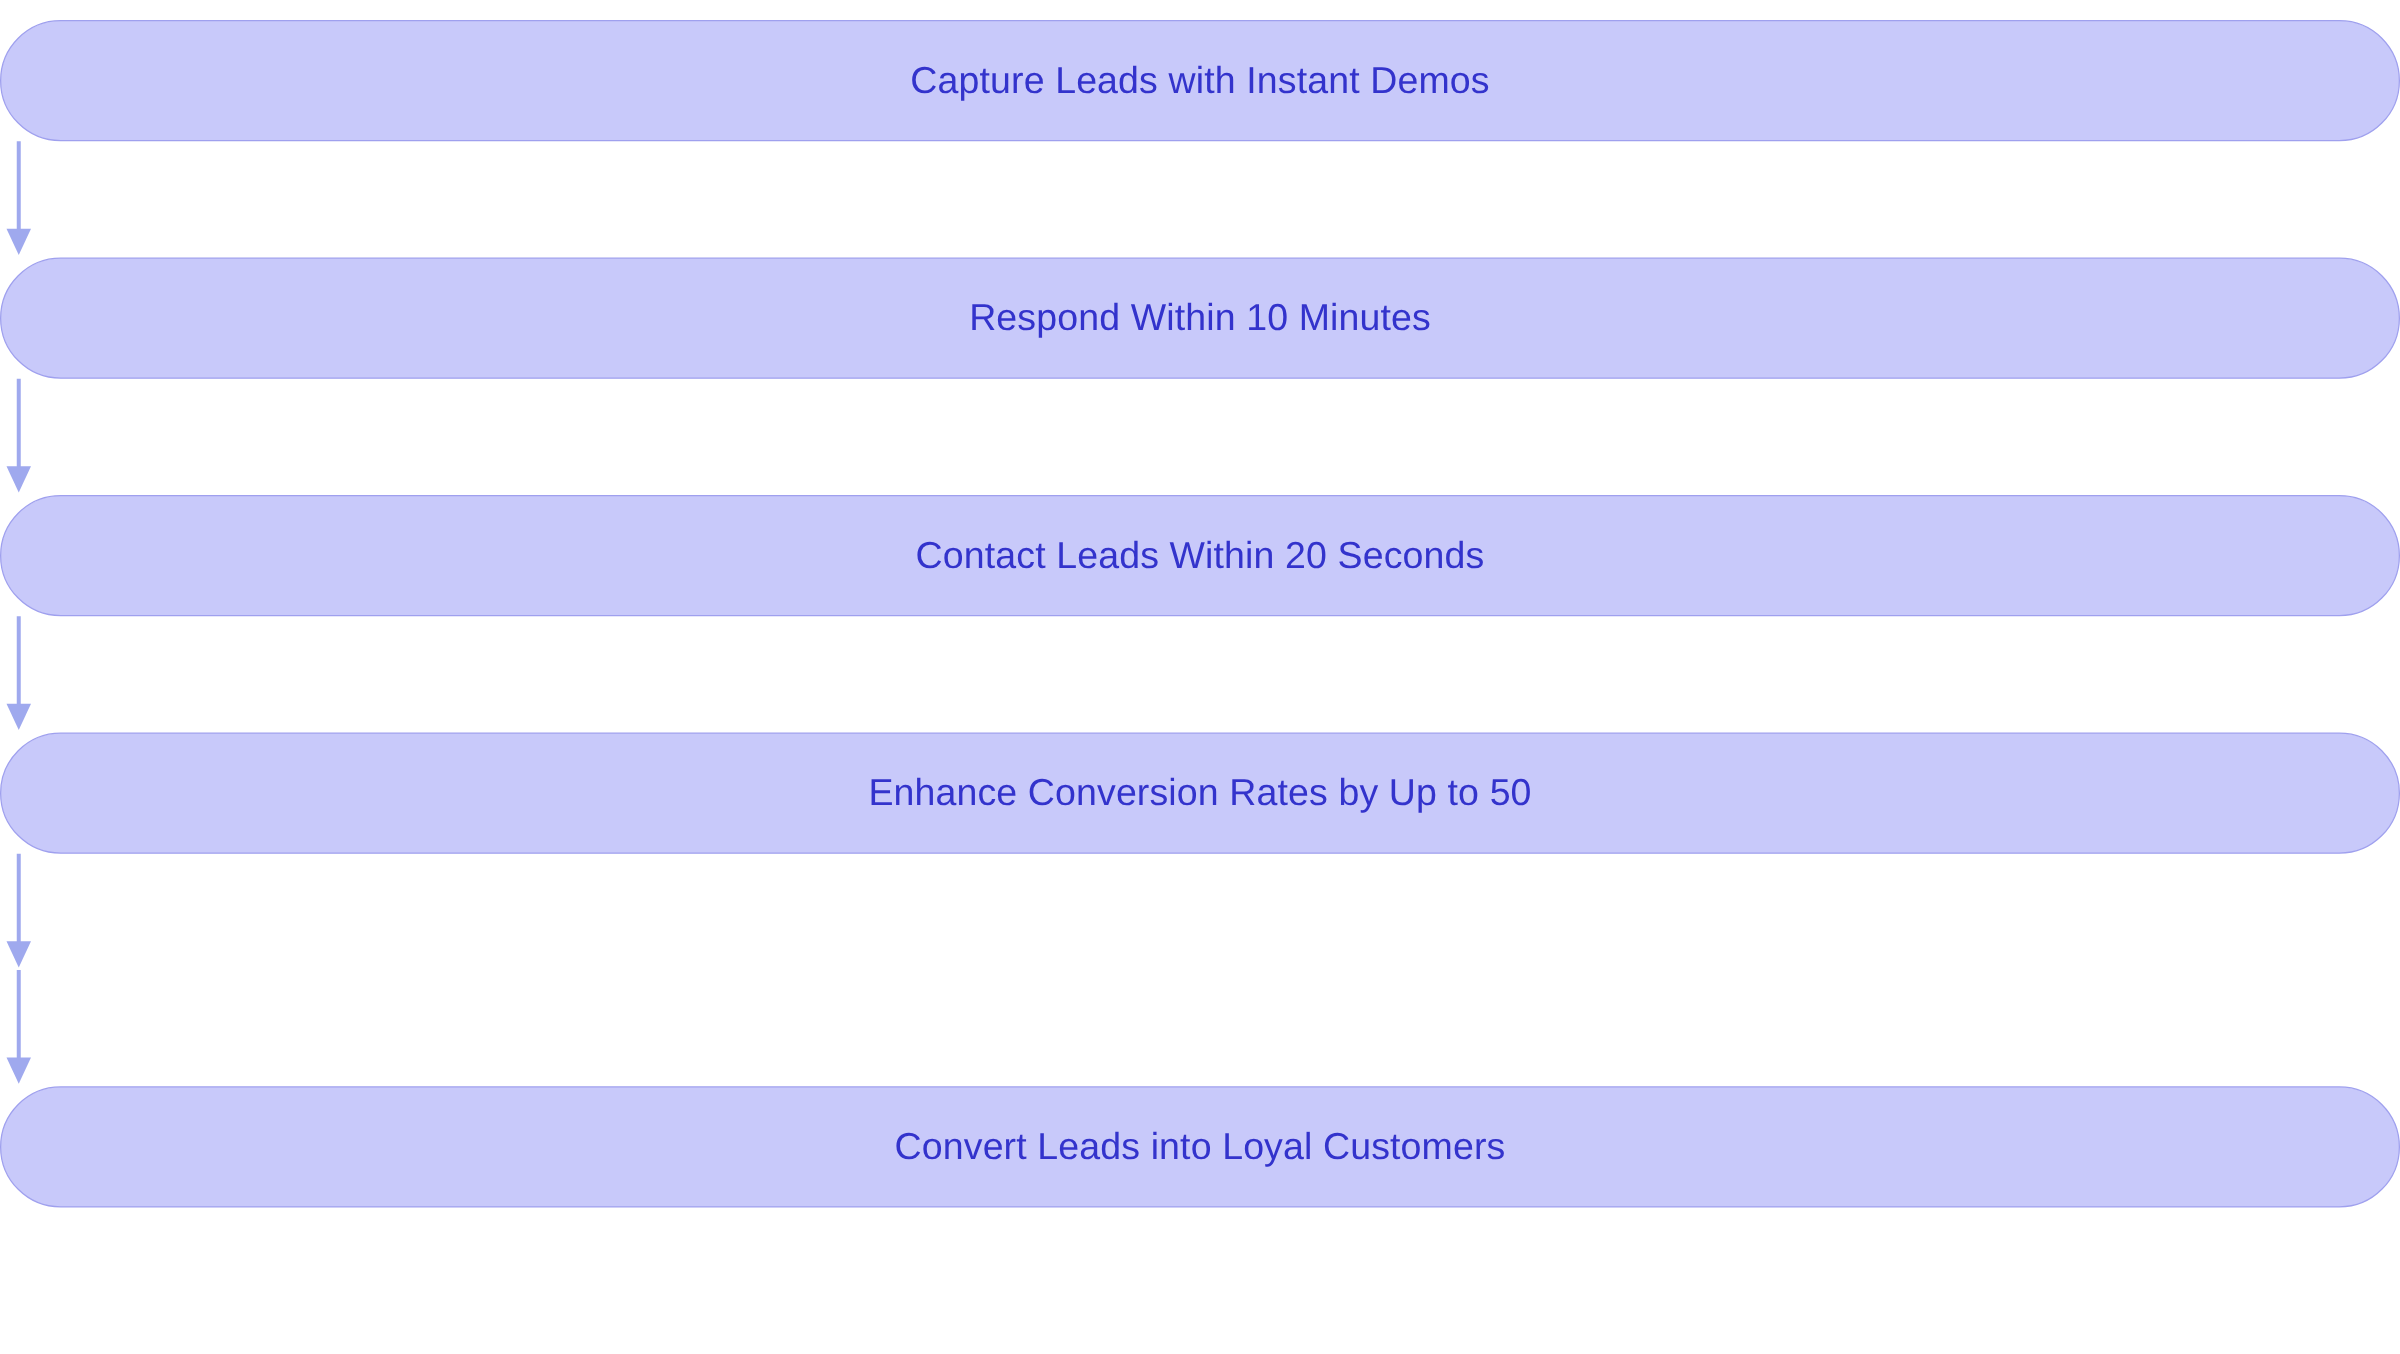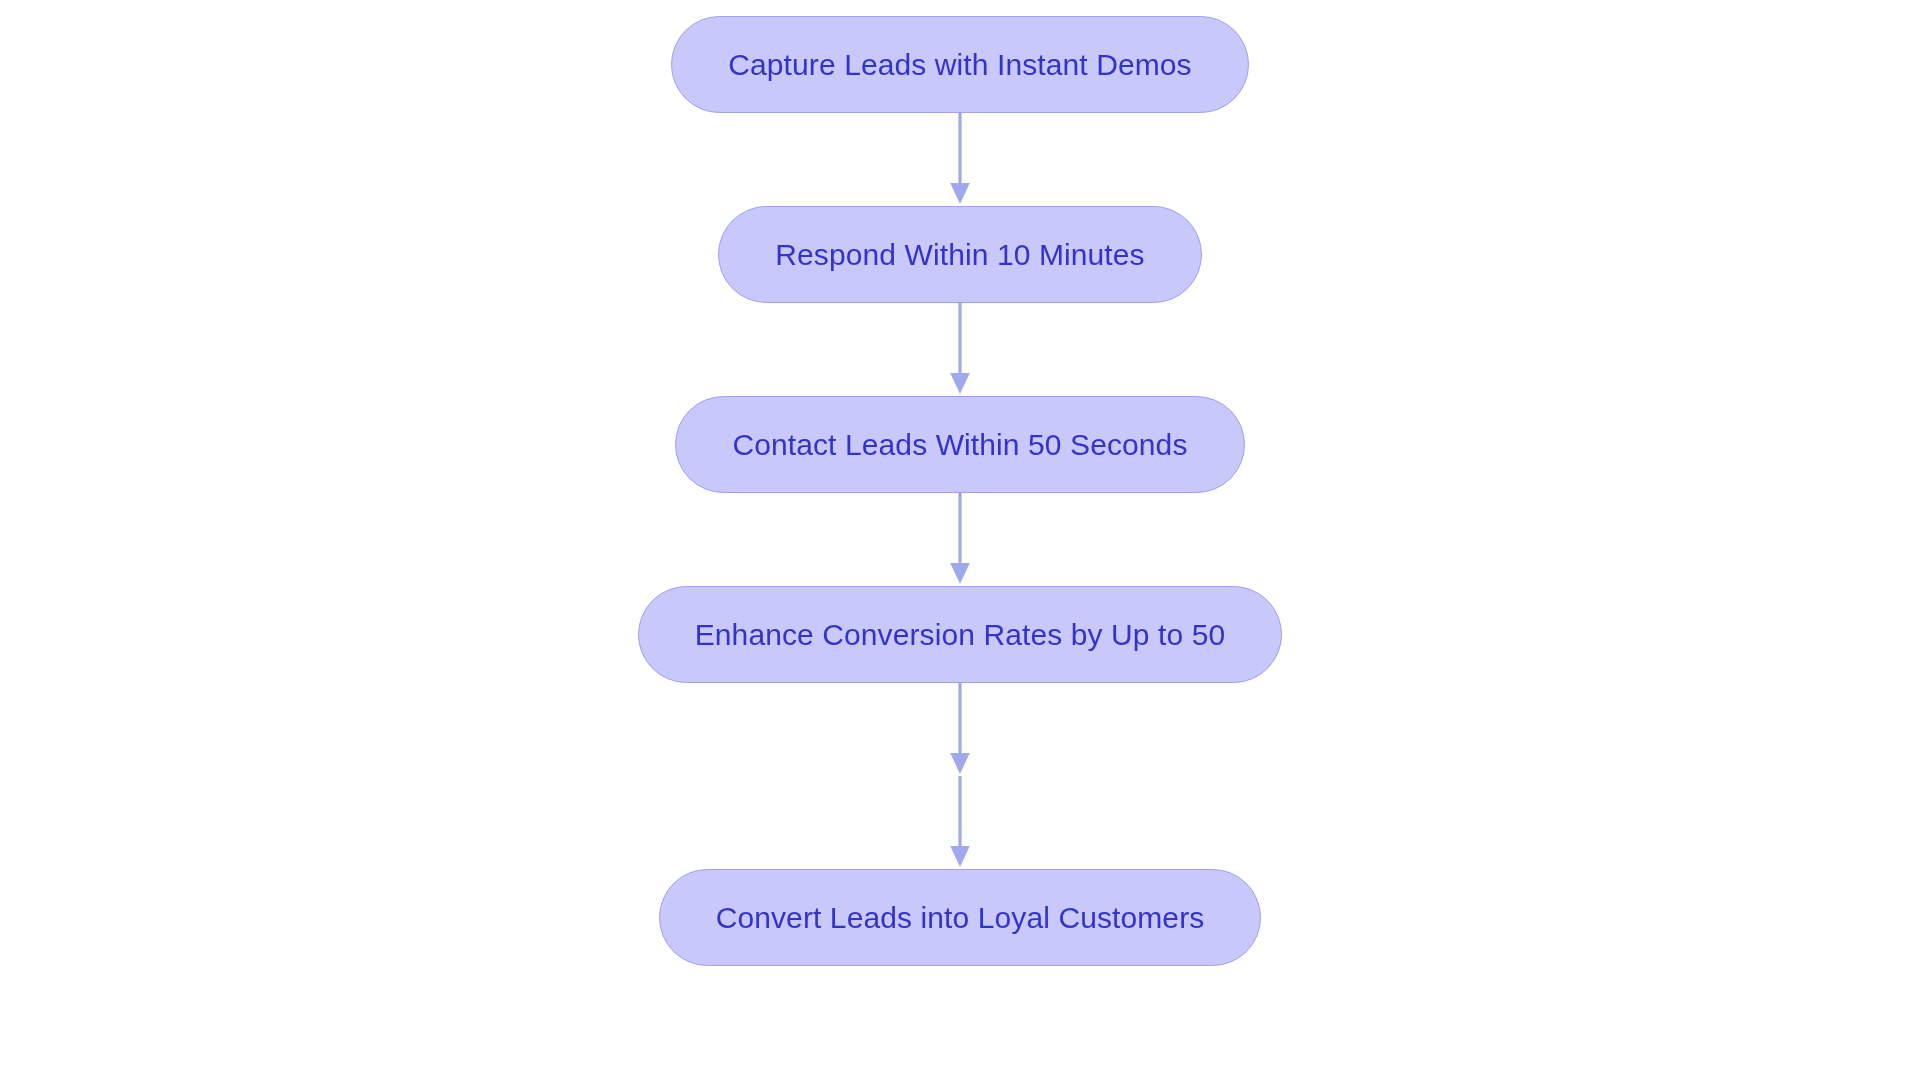--- a/index.html
+++ b/index.html
@@ -23,21 +23,20 @@
   }
 
   .flow-column {
     position: absolute;
     left: 0;
     top: 0;
     width: 1920px;
     height: 1083px;
     display: flex;
     flex-direction: column;
-    align-items: center;
     justify-content: flex-start;
     padding-top: 16px;
     box-sizing: border-box;
   }
 
   .flow-node {
     box-sizing: border-box;
     height: 97px;
     border-radius: 49px;
     background: #c8c9fa;
@@ -95,21 +94,21 @@
     </div>
 
     <div class="flow-connector">
       <svg viewBox="0 0 30 93" xmlns="http://www.w3.org/2000/svg" aria-hidden="true">
         <line x1="15" y1="0" x2="15" y2="73" stroke="#9fa9ee" stroke-width="3.2"></line>
         <polygon points="15,91 5.2,70 24.8,70" fill="#9fa9ee"></polygon>
       </svg>
     </div>
 
     <div class="flow-node">
-      <span class="flow-node-label">Contact Leads Within 50 Seconds</span>
+      <span class="flow-node-label">Contact Leads Within 20 Seconds</span>
     </div>
 
     <div class="flow-connector">
       <svg viewBox="0 0 30 93" xmlns="http://www.w3.org/2000/svg" aria-hidden="true">
         <line x1="15" y1="0" x2="15" y2="73" stroke="#9fa9ee" stroke-width="3.2"></line>
         <polygon points="15,91 5.2,70 24.8,70" fill="#9fa9ee"></polygon>
       </svg>
     </div>
 
     <div class="flow-node">

